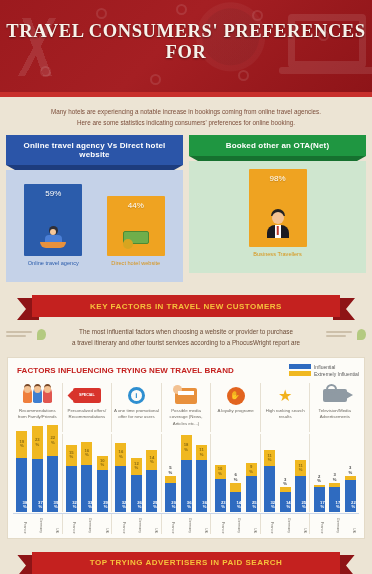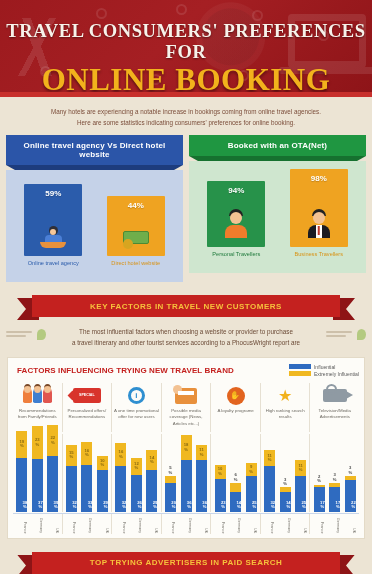--- a/index.html
+++ b/index.html
@@ -82,21 +82,21 @@
   }
   .pb-blue { background:#c5d2e8; }
   .pb-green { background:#cfe6cf; }
   .bars { display:flex; align-items:flex-end; justify-content:space-around; height:86px; }
   .barcol { width:58px; text-align:center; }
   .bar {
     position:relative; width:100%; border-radius:1px;
     display:flex; flex-direction:column; align-items:center;
   }
   .bar-val {
-    font-size:8px; font-weight:bold; color:#fff; margin-top:5px;
+    font-size:8px; font-weight:normal; color:#fff; margin-top:5px;
     text-shadow:0 1px 1px rgba(0,0,0,.2);
   }
   .bar-label { font-size:5.6px; margin-top:4px; }
   .b-blue { background:#2b5cab; }
   .b-orange { background:#efa321; }
   .b-green { background:#27924a; }
   .l-blue { color:#2b5cab; }
   .l-orange { color:#d89316; }
   .l-green { color:#1f7a3c; }
 
@@ -217,21 +217,20 @@
     <i style="left:96px;top:8px"></i>
       <i style="left:176px;top:4px"></i>
     <i style="left:252px;top:10px"></i>
       <i style="left:318px;top:30px"></i>
     <i style="left:40px;top:66px"></i>
       <i style="left:150px;top:74px"></i>
     <i style="left:238px;top:70px"></i>
   </div>
   <div class="hdr-text">
     <div class="hdr-l1">TRAVEL CONSUMERS' PREFERENCES FOR</div>
-    <div class="hdr-l2">ONLINE BOOKING</div>
   </div>
 </div>
 <div class="hdr-rule"></div>
 
 <div class="intro">
   <div>Many hotels are experiencing a notable increase in bookings coming from online travel agencies.</div>
   <div>Here are some statistics indicating  consumers' preferences for online booking.</div>
 </div>
 
 <div class="panels">
@@ -261,34 +260,23 @@
                 <div class="coin"></div>
             </div>
           </div>
           <div class="bar-label l-orange">Direct hotel website</div>
         </div>
       </div>
     </div>
   </div>
 
   <div class="panel">
-    <div class="panel-head ph-green">Booked with an OTA(Net)</div>
+    <div class="panel-head ph-green">Booked other an OTA(Net)</div>
     <div class="panel-body pb-green">
       <div class="bars">
-        <div class="barcol">
-          <div class="bar b-green" style="height:66px">
-            <div class="bar-val">94%</div>
-            <div class="avatar av-person">
-              <div class="hair"></div>
-                <div class="head2"></div>
-                <div class="torso t-orange"></div>
-            </div>
-          </div>
-          <div class="bar-label l-green">Personal Travellers</div>
-        </div>
         <div class="barcol">
           <div class="bar b-orange" style="height:78px">
             <div class="bar-val">98%</div>
             <div class="avatar av-person">
               <div class="hair"></div>
                 <div class="head2"></div>
               <div class="torso t-suit">
                   <div class="tie"></div>
                 </div>
             </div>

